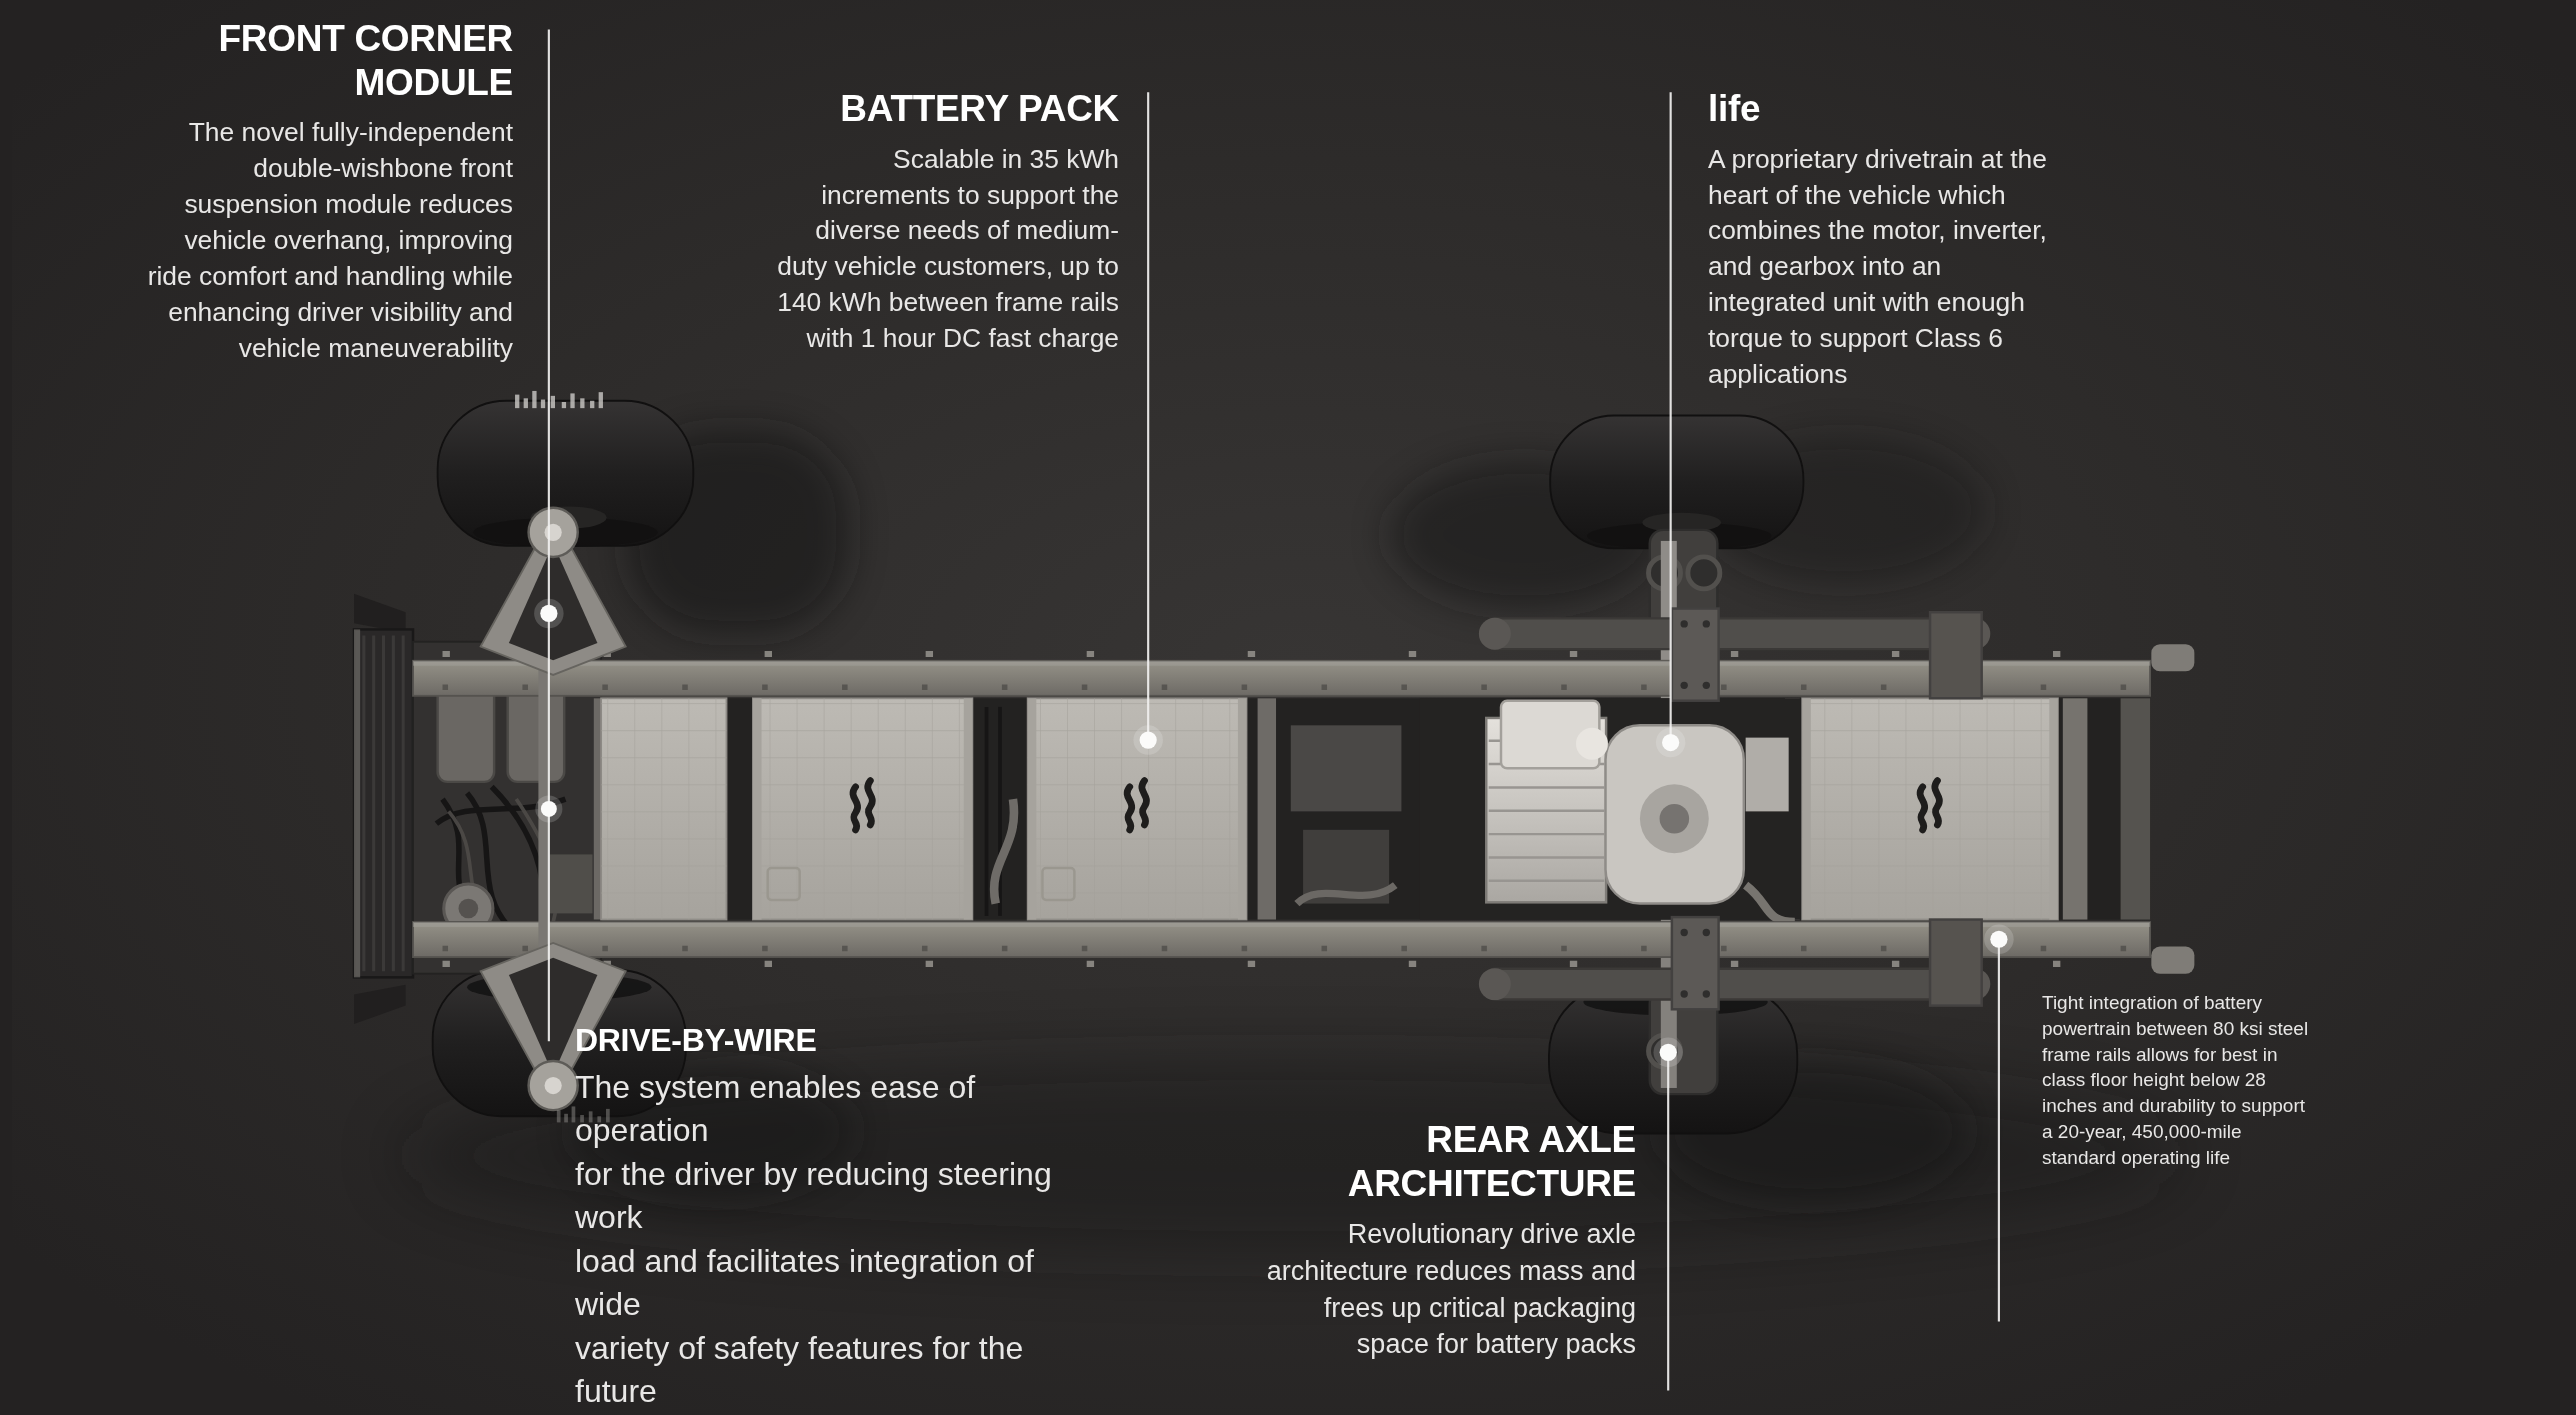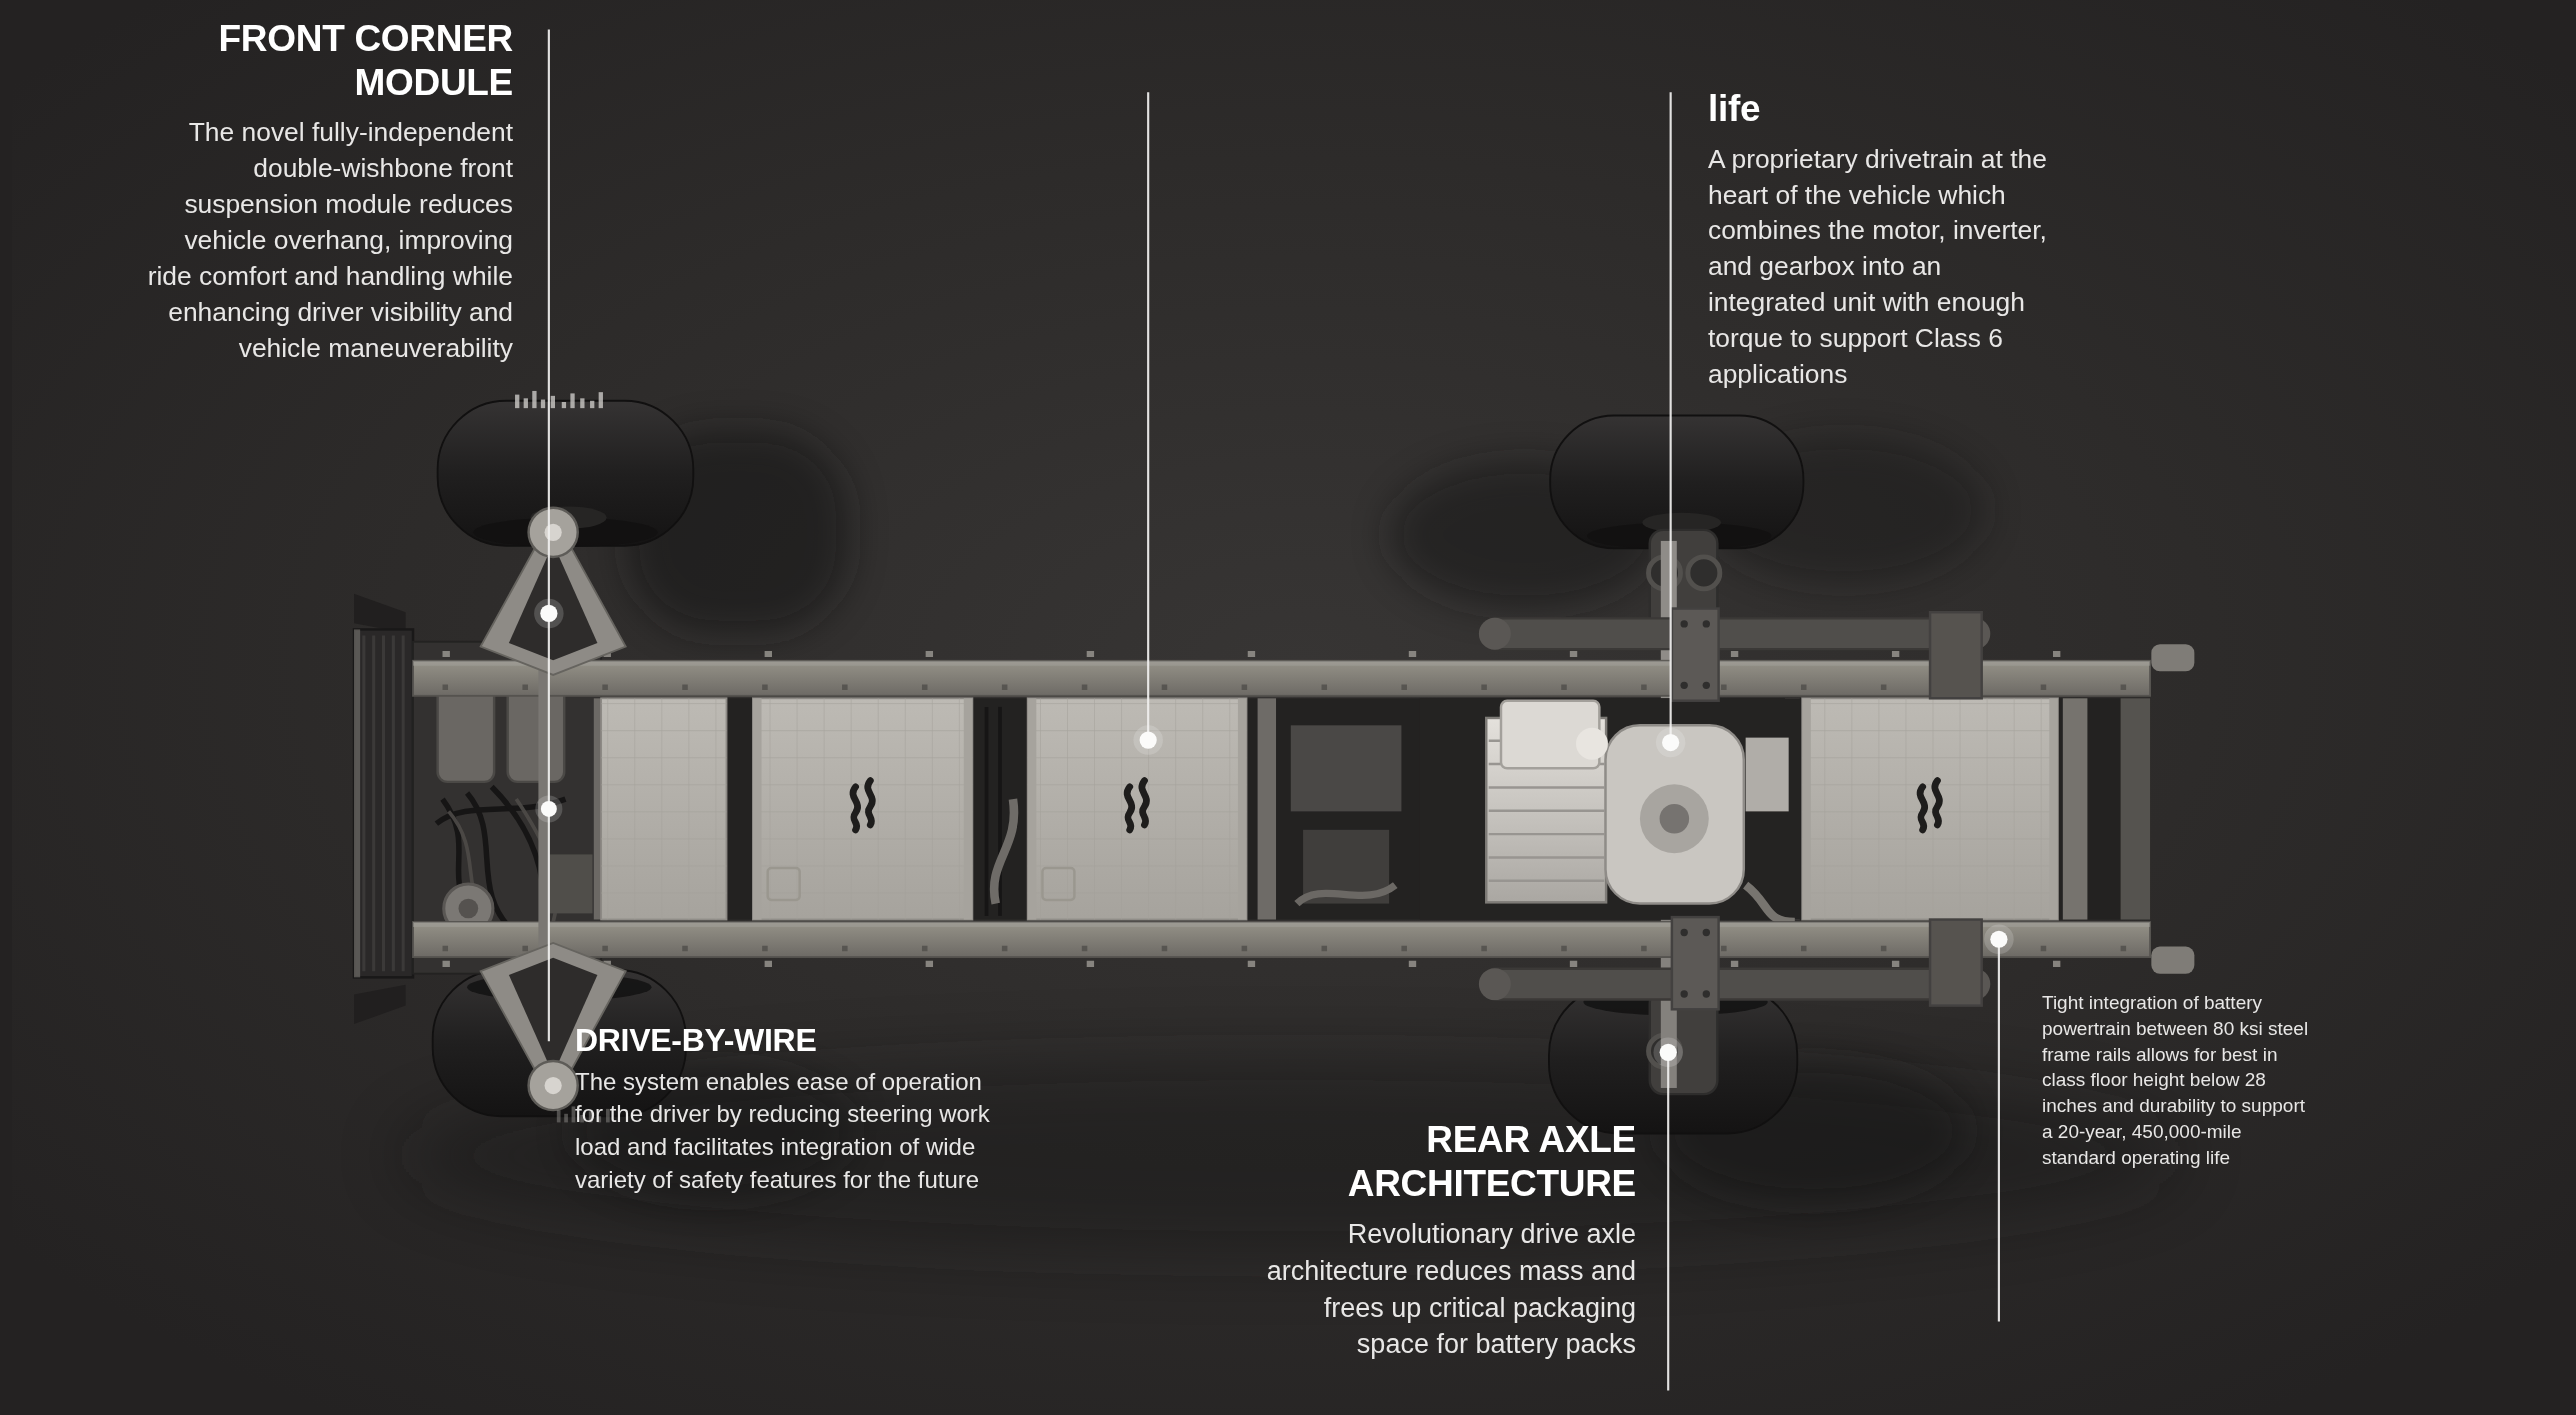--- a/index.html
+++ b/index.html
@@ -17,21 +17,21 @@
   }
   .callout .body{
     font-size:26.4px;line-height:1.36;color:#e8e7e6;margin-top:11px;white-space:pre-line;
   }
   .align-right{text-align:right;}
   .co-front{left:74px;top:17px;width:427px;}
   .co-battery{left:707px;top:87px;width:400px;}
   .co-eaxle{left:1696px;top:87px;width:443px;}
   .co-dbw{left:563px;top:1022px;width:492px;}
   .co-dbw .title{font-size:32px;}
-  .co-dbw .body{font-size:24px;margin-top:6.1px;}
+  .co-dbw .body{font-size:32px;margin-top:6.1px;}
   .co-rear{left:1227px;top:1118px;width:397px;}
   .co-rear .body{font-size:27px;}
   .co-chassis{left:2030px;top:979px;width:504px;}
   .co-chassis .body{font-size:19px;}
 </style>
 </head>
 <body>
 
 <div class="stage">
 
@@ -312,20 +312,29 @@
 MODULE</div>
     <div class="body">The novel fully-independent
 double-wishbone front
 suspension module reduces
 vehicle overhang,  improving
 ride comfort and handling while
 enhancing driver visibility and
 vehicle maneuverability</div>
   </div>
 
+  <div class="callout co-battery align-right">
+    <div class="title">BATTERY PACK</div>
+    <div class="body">Scalable in 35 kWh
+increments to support the
+diverse needs of medium-
+duty vehicle customers, up to
+140 kWh between frame rails
+with 1 hour DC fast charge</div>
+  </div>
 
   <div class="callout co-eaxle">
     <div class="title">life</div>
     <div class="body">A proprietary drivetrain at the
 heart of the vehicle which
 combines the motor, inverter,
 and gearbox into an
 integrated unit with enough
 torque to support Class 6
 applications</div>

